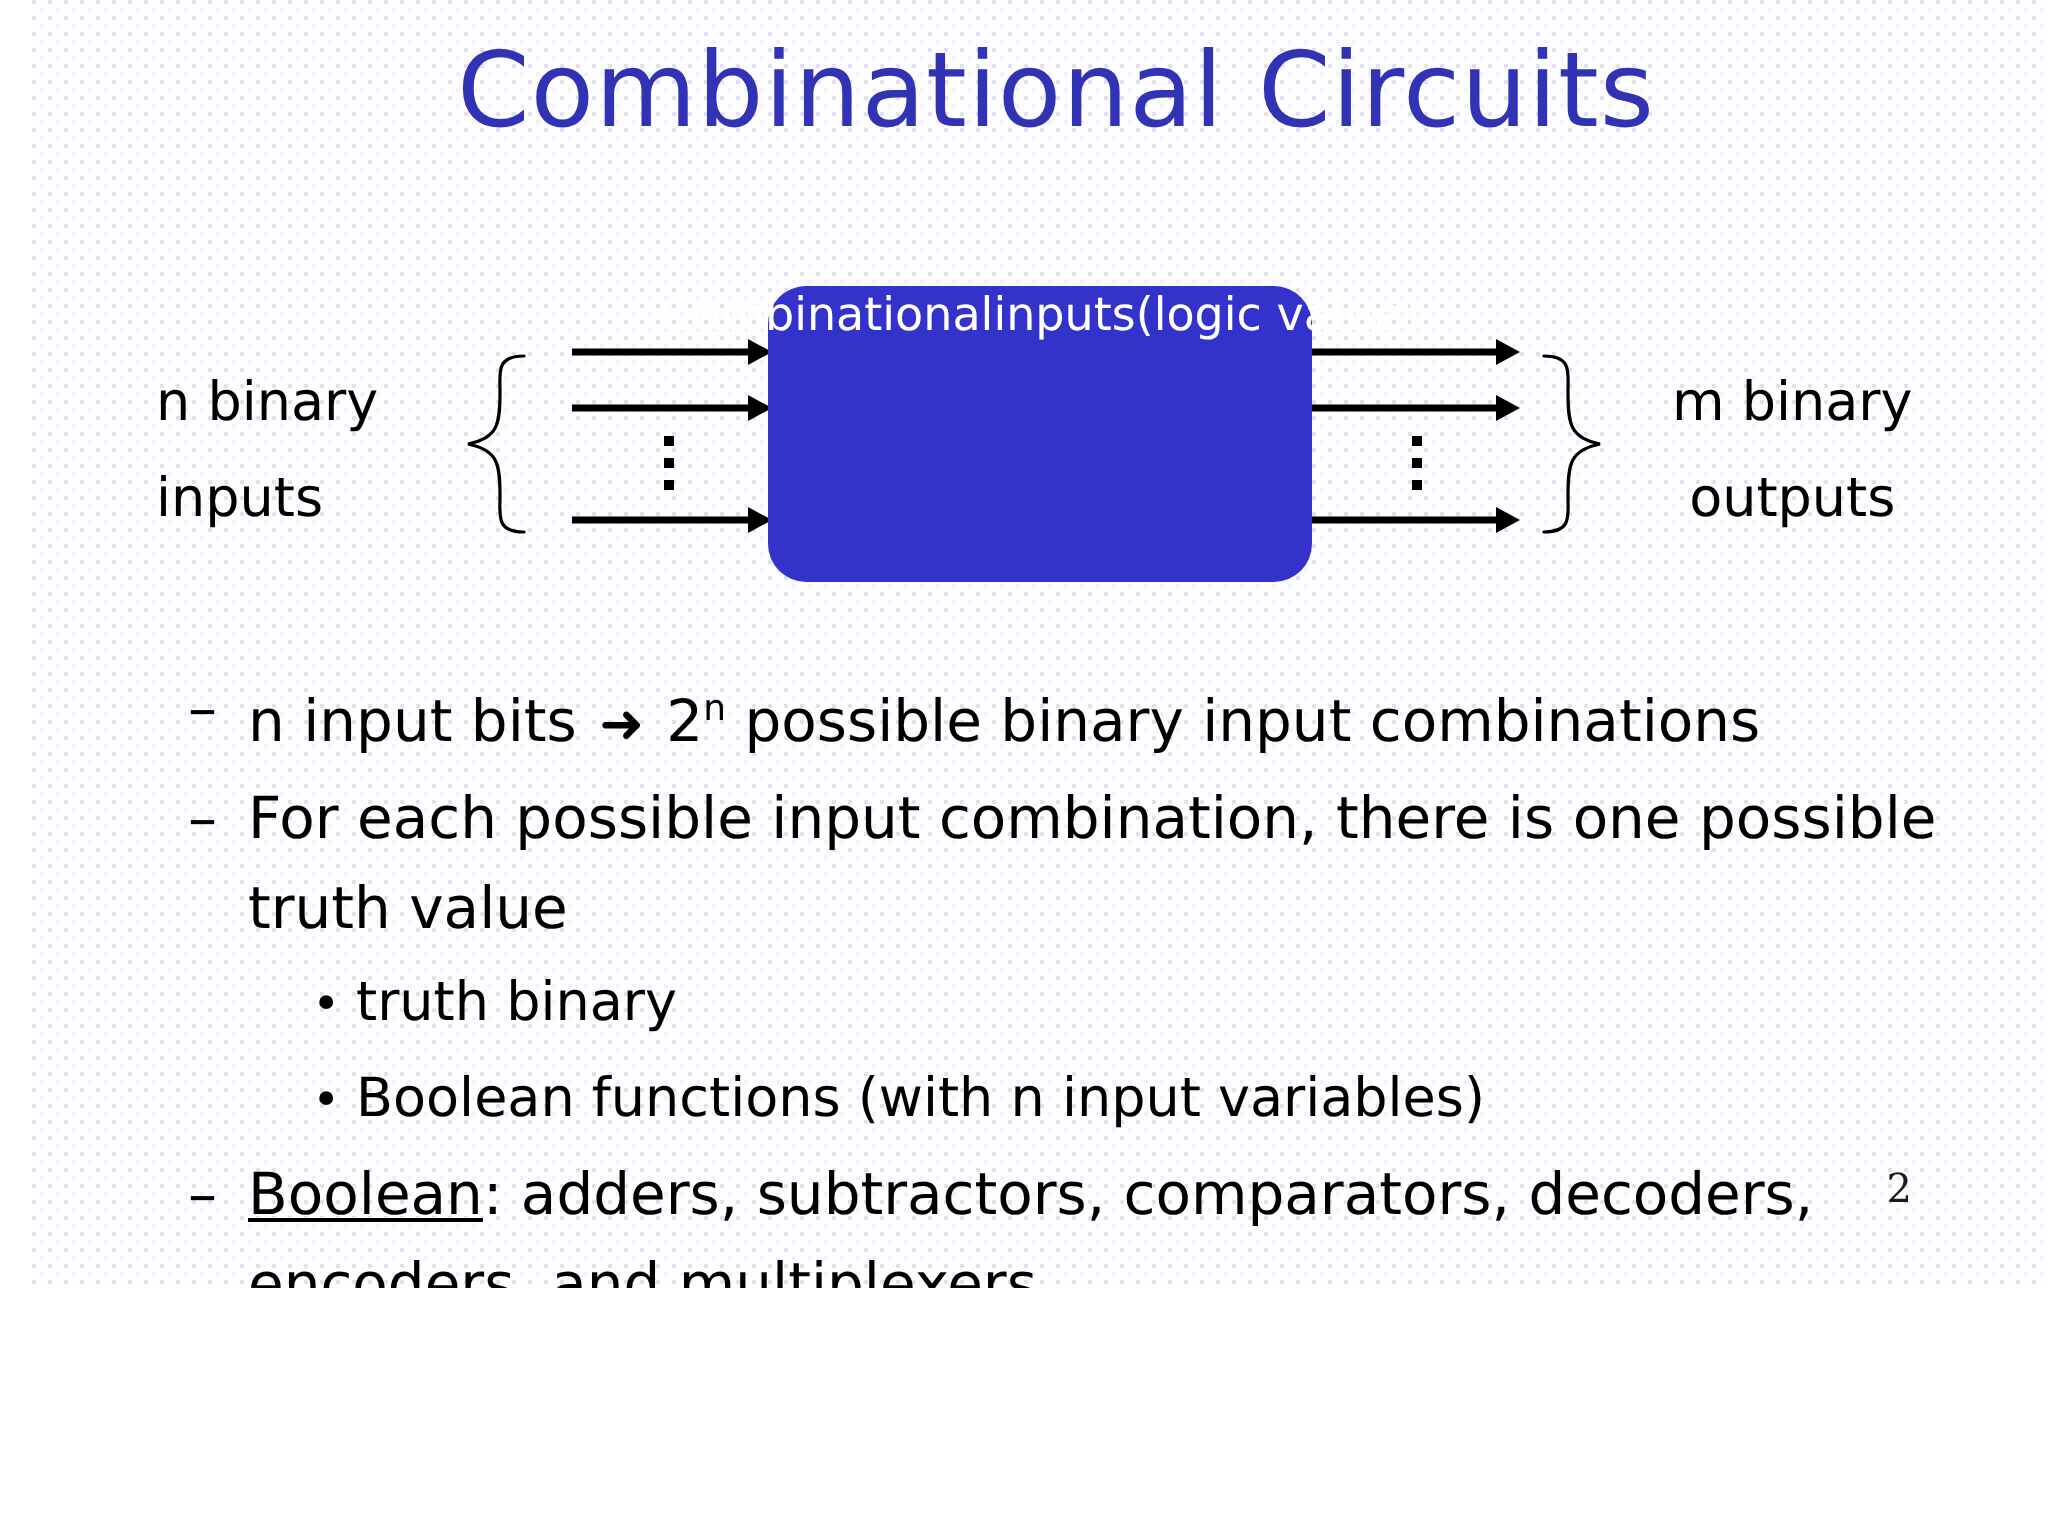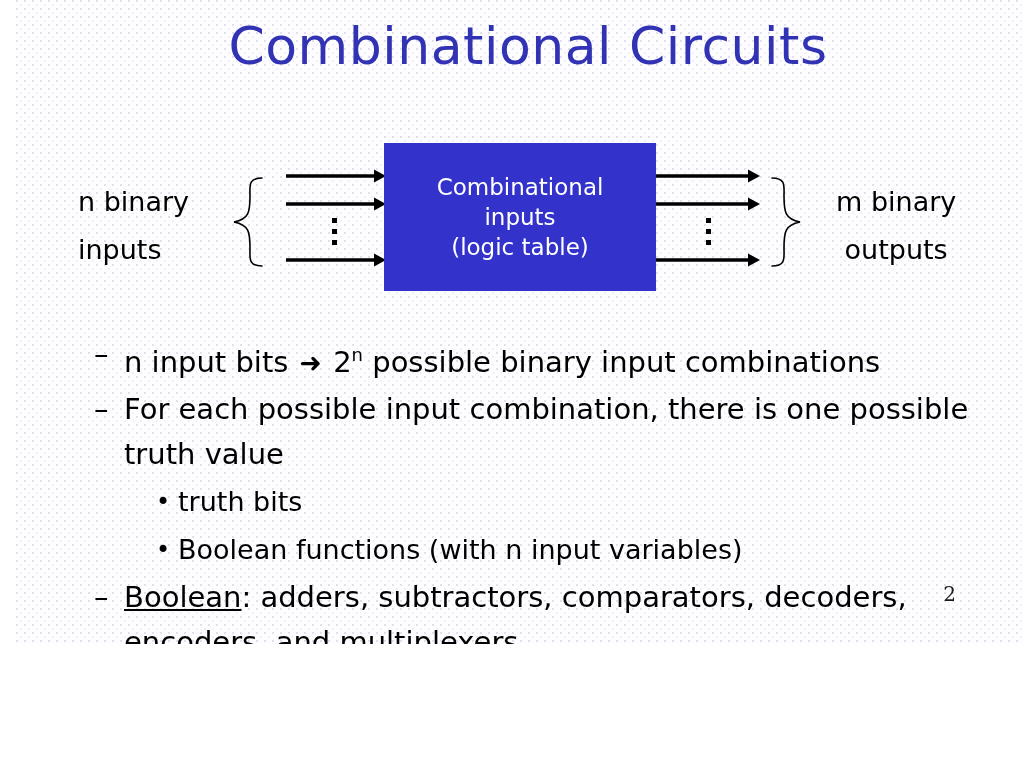--- a/index.html
+++ b/index.html
@@ -79,26 +79,27 @@
 
   #circuit-box {
     position: absolute;
     left: 368px;
     top: 143px;
     width: 272px;
     height: 148px;
     background: #3333cc;
     color: #ffffff;
     display: flex;
-    flex-direction: column;
-    align-items: center;
+    flex-direction: row;
+    align-items: flex-start;
     justify-content: center;
     font-size: 23px;
     line-height: 30px;
     text-align: center;
+    border-radius: 19px;
   }
   #circuit-box div { white-space: nowrap; }
 
   
   #body {
     position: absolute;
     left: 78px;
     top: 332px;
     width: 900px;
   }
@@ -171,21 +172,21 @@
         <rect x="46" y="50" width="5" height="5"></rect>
         <rect x="46" y="61" width="5" height="5"></rect>
         <rect x="46" y="72" width="5" height="5"></rect>
       </g>
     </svg>
   </div>
 
   <div id="circuit-box">
     <div>Combinational</div>
     <div>inputs</div>
-    <div>(logic table)</div>
+    <div>(logic value)</div>
   </div>
 
   <div class="arrow-group" id="arrows-out">
     <svg viewBox="0 0 104 104" xmlns="http://www.w3.org/2000/svg">
       <g stroke="#000000" stroke-width="3.4" fill="#000000">
         <line x1="0" y1="8" x2="94" y2="8"></line>
         <polygon points="92,1.5 104,8 92,14.5" stroke="none"></polygon>
         <line x1="0" y1="36" x2="94" y2="36"></line>
         <polygon points="92,29.5 104,36 92,42.5" stroke="none"></polygon>
         <line x1="0" y1="92" x2="94" y2="92"></line>
@@ -212,21 +213,21 @@
       <div class="bullet level1">
         <span class="bullet-marker">–</span>
         <span class="bullet-text"><span>n input bits </span><span class="rarrow">➜</span><span> 2</span><sup class="sup">n</sup><span> possible binary input combinations</span></span>
       </div>
       <div class="bullet level1">
         <span class="bullet-marker">–</span>
         <span class="bullet-text"><span>For each possible input combination, there is one possible truth value</span></span>
       </div>
       <div class="bullet level2">
         <span class="bullet-marker">•</span>
-        <span class="bullet-text"><span>truth bits</span></span>
+        <span class="bullet-text"><span>truth binary</span></span>
       </div>
       <div class="bullet level2">
         <span class="bullet-marker">•</span>
         <span class="bullet-text"><span>Boolean functions (with n input variables)</span></span>
       </div>
       <div class="bullet level1">
         <span class="bullet-marker">–</span>
         <span class="bullet-text"><span class="u">Boolean</span><span>: adders, subtractors, comparators, decoders, encoders, and multiplexers.</span></span>
       </div>
     </div>

